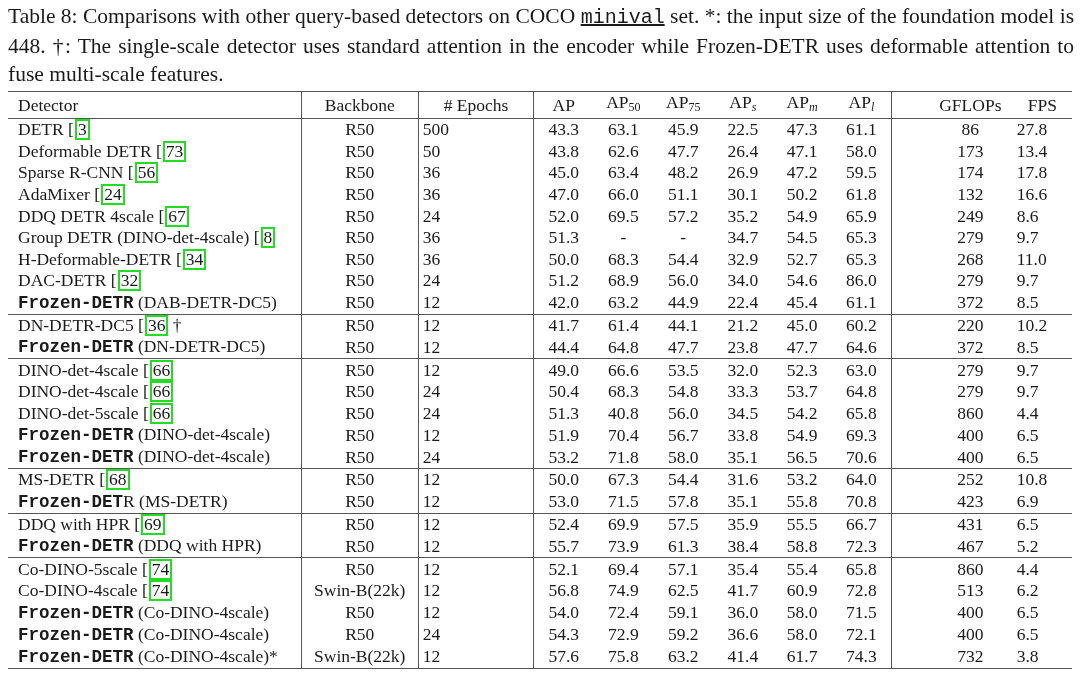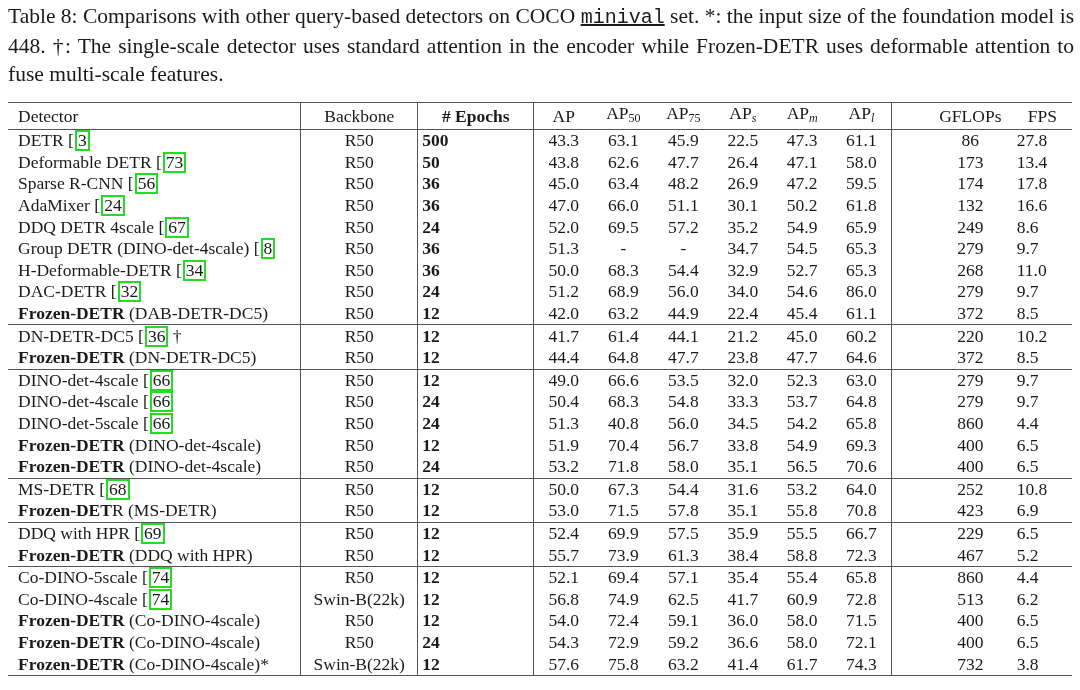--- a/index.html
+++ b/index.html
@@ -1,31 +1,31 @@
 <!DOCTYPE html>
 <html><head>
 <meta charset="utf-8">
 <style>
   html, body { margin:0; padding:0; background:#ffffff; }
   body { width:1080px; height:690px; overflow:hidden; font-family:"Liberation Serif", "DejaVu Serif", serif; color:#1a1a1a; }
   .caption { position:absolute; left:8px; top:2px; width:1066px; font-size:21.5px; line-height:28px; text-align:justify; text-align-last:left; }
   .caption .mono { font-family:"Liberation Mono", "DejaVu Sans Mono", monospace; font-size:20px;text-decoration:underline; }
-  table { position:absolute; left:8px; top:102px; width:1064px; border-collapse:collapse; font-size:17.5px; }
+  table { position:absolute; left:8px; top:91px; width:1064px; border-collapse:collapse; font-size:17.5px; }
   table { border-top:1.5px solid #555; border-bottom:1.5px solid #555; }
   th, td { padding:0 4px; height:21.6px; line-height:21px; font-weight:normal; white-space:nowrap; }
   thead tr th { border-bottom:1.3px solid #555; height:20px; }
   tr.grp-start td { border-top:1.3px solid #555; }
   td.det, th.det { text-align:left; padding-left:10px; width:283px; }
   td.bb, th.bb { text-align:center; width:112px; border-left:1.2px solid #555; }
-  td.ep, th.ep { width:116px; border-left:1.2px solid #555; border-right:1.2px solid #555;font-weight:bold; }
+  td.ep, th.ep { width:116px; border-left:1.2px solid #555; border-right:1.2px solid #555; }
   td.m, th.m { text-align:center; width:56px; }
   td.gf, th.gf { text-align:center; width:80px; border-left:1.2px solid #555;padding-left:40px; }
   td.fps, th.fps { width:56px; }
   .ref { display:inline-block; border:2px solid #22dd22; padding:0 1px; line-height:17px; margin-left:1px; }
-  b { font-weight:bold; }
+  b { font-weight:bold;font-family:Liberation Mono, monospace; }
   sub { font-size:12px; vertical-align:-3px; }
   .subi { font-style:italic; }
 </style>
 </head>
 <body>
 
 <div class="caption"><span>Table 8: Comparisons with other query-based detectors on COCO </span><span class="mono">minival</span><span> set. *: the input size of the foundation model is 448. †: The single-scale detector uses standard attention in the encoder while Frozen-DETR uses deformable attention to fuse multi-scale features.</span></div>
 
 <table>
   <thead>
@@ -281,21 +281,21 @@
       <tr class="grp-start">
         <td class="det"><span>DDQ with HPR [</span><span class="ref">69</span></td>
         <td class="bb">R50</td>
         <td class="ep">12</td>
         <td class="m">52.4</td>
         <td class="m">69.9</td>
         <td class="m">57.5</td>
         <td class="m">35.9</td>
         <td class="m">55.5</td>
         <td class="m">66.7</td>
-        <td class="gf">229</td>
+        <td class="gf">431</td>
         <td class="fps">6.5</td>
       </tr>
       <tr>
         <td class="det"><b>Frozen-DETR</b><span> (DDQ with HPR)</span></td>
         <td class="bb">R50</td>
         <td class="ep">12</td>
         <td class="m">55.7</td>
         <td class="m">73.9</td>
         <td class="m">61.3</td>
         <td class="m">38.4</td>

